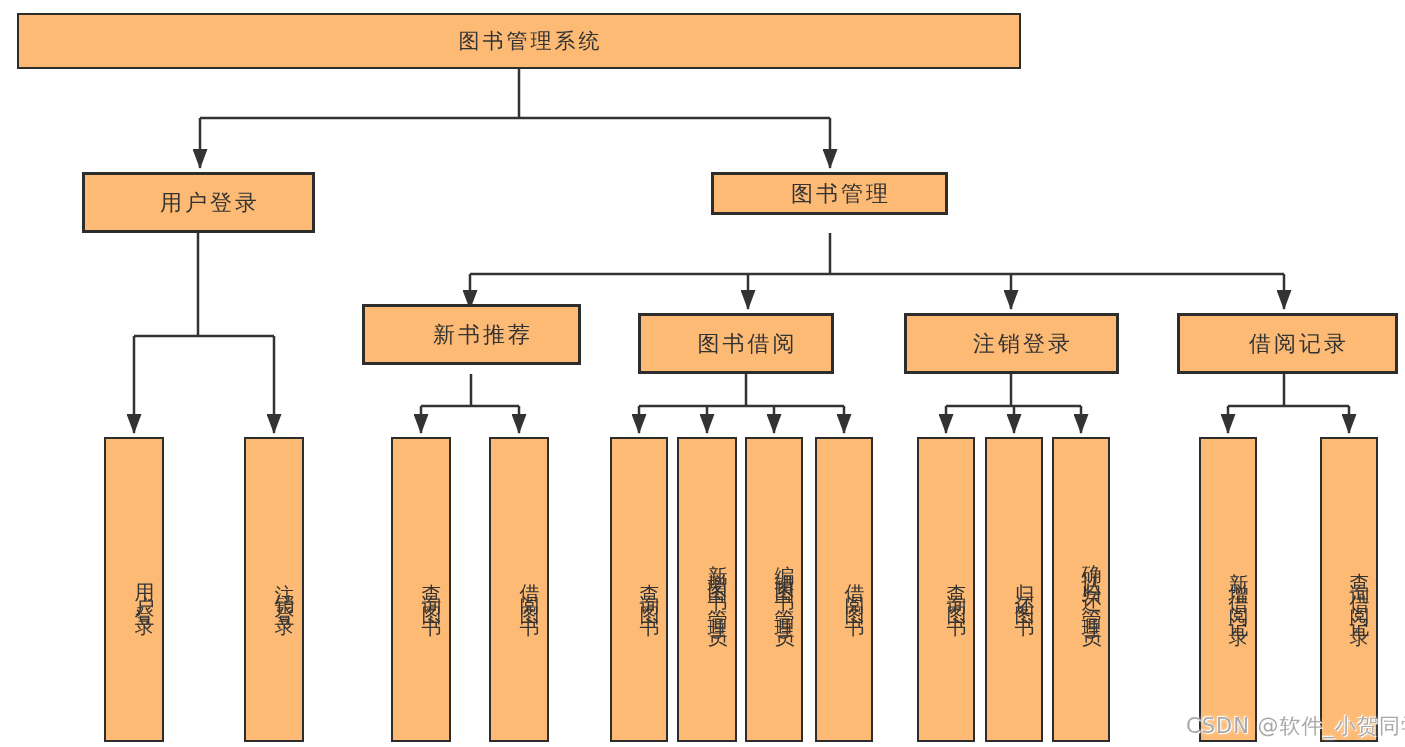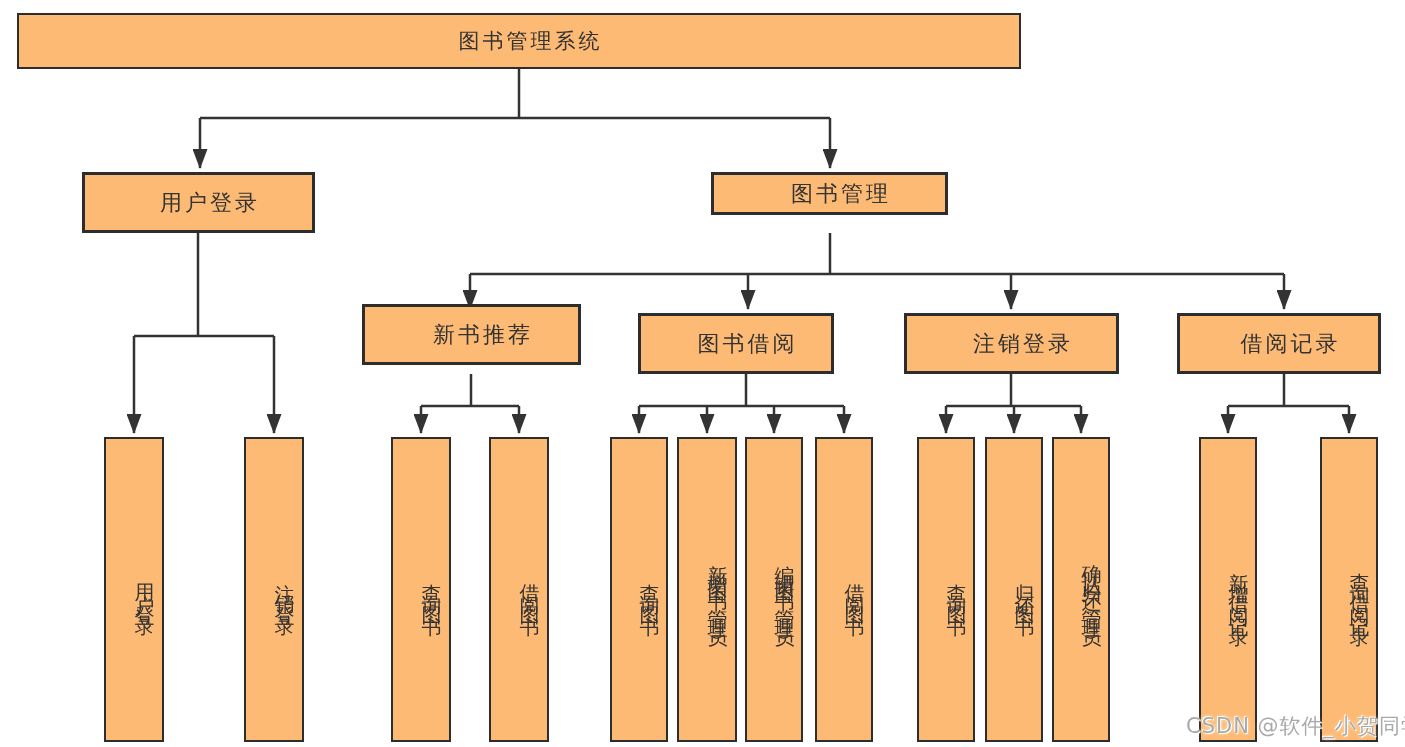--- a/index.html
+++ b/index.html
@@ -136,21 +136,21 @@
   </svg>
 
   <div class="node hbox root" style="left:17px; top:13px; width:1004px; height:56px;">图书管理系统</div>
 
   <div class="node hbox" style="left:82px; top:172px; width:233px; height:61px;">用户登录</div>
   <div class="node hbox" style="left:711px; top:172px; width:237px; height:43px;">图书管理</div>
 
   <div class="node hbox" style="left:362px; top:304px; width:219px; height:61px;">新书推荐</div>
   <div class="node hbox" style="left:638px; top:313px; width:196px; height:61px;">图书借阅</div>
   <div class="node hbox" style="left:904px; top:313px; width:215px; height:61px;">注销登录</div>
-  <div class="node hbox" style="left:1177px; top:313px; width:204px; height:61px;">借阅记录</div>
+  <div class="node hbox" style="left:1177px; top:313px; width:221px; height:61px;">借阅记录</div>
 
   <div class="node vbox" style="left:104px; width:60px;">用户登录</div>
   <div class="node vbox" style="left:244px; width:60px;">注销登录</div>
 
   <div class="node vbox" style="left:391px; width:60px;">查询图书</div>
   <div class="node vbox" style="left:489px; width:60px;">借阅图书</div>
 
   <div class="node vbox" style="left:610px; width:58px;">查询图书</div>
   <div class="node vbox long" style="left:677px; width:60px;">新增图书（管理员）</div>
   <div class="node vbox long" style="left:745px; width:58px;">编辑图书（管理员）</div>

